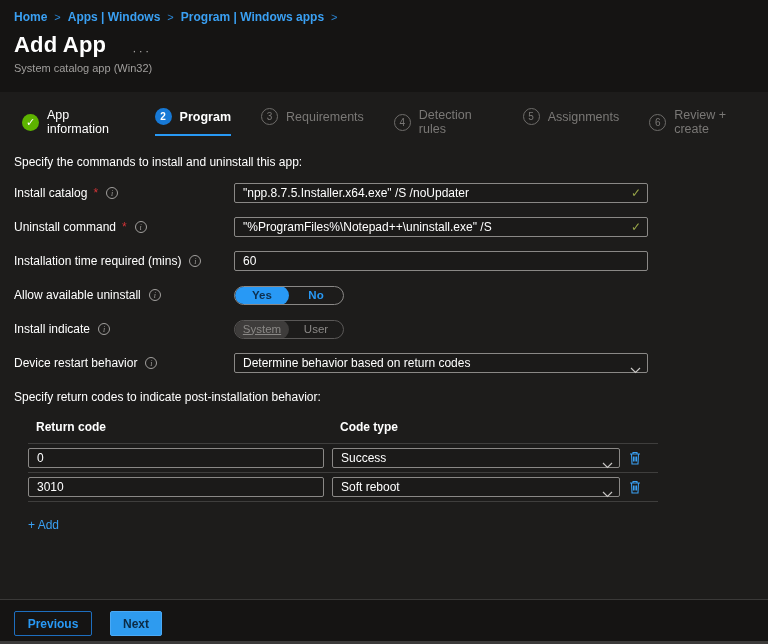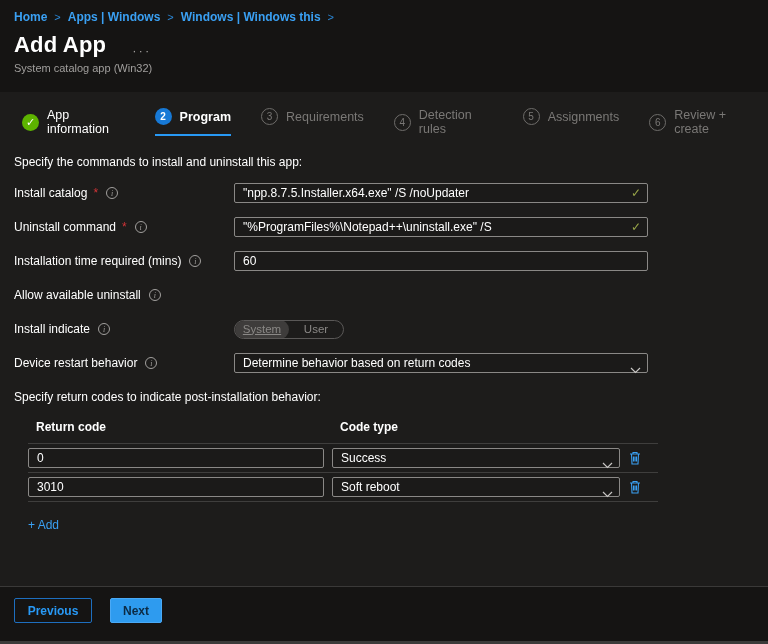--- a/index.html
+++ b/index.html
@@ -86,39 +86,39 @@
   .rc-headers .h-type { width:288px; margin-left:8px; padding-left:8px; }
   .rc-divider { border-top:1px solid #3f3e3d; margin-top:9px; }
   .rc-row { display:flex; align-items:center; padding:4px 0 4px 0; }
   .rc-row .cell-code { width:296px; position:relative; }
   .rc-row .cell-type { width:288px; position:relative; margin-left:8px; }
   .rc-row .cell-del { margin-left:9px; cursor:pointer; display:flex; align-items:center; }
 
   .add-link { color:#3aa0f3; font-size:12px; margin:16px 0 0 14px; display:inline-block; cursor:pointer; text-decoration:none; }
 
   
-  .footer { height:58px; background:#151413; border-top:1px solid #3a3938; padding:11px 14px 0 14px; display:flex; gap:18px; }
+  .footer { height:45px; background:#151413; border-top:1px solid #3a3938; padding:11px 14px 0 14px; display:flex; gap:18px; }
   .btn { height:25px; font-size:12px; font-weight:bold; border-radius:2px; cursor:pointer;
     display:inline-flex; align-items:center; justify-content:center; font-family:"Liberation Sans", sans-serif; }
   .btn-secondary { width:78px; background:transparent; border:1px solid #1e6fbf; color:#2899f5; }
   .btn-primary { width:52px; background:#2e9bef; border:1px solid #4aa9f5; color:#0c2b45; }
   .bottom-edge { position:absolute; left:0; bottom:0; width:768px; height:3px; background:#3c3b3a; }
 </style>
 </head>
 <body>
 
 <div class="page">
 
   <div class="header">
     <div class="breadcrumb">
       <a>Home</a>
       <span class="sep">&gt;</span>
       <a>Apps | Windows</a>
       <span class="sep">&gt;</span>
-      <a>Windows | Windows this</a>
+      <a>Program | Windows apps</a>
       <span class="sep">&gt;</span>
     </div>
     <div class="title-row">
       <span class="page-title">Add App</span>
       <span class="more-dots">···</span>
     </div>
     <div class="subtitle">System catalog app (Win32)</div>
   </div>
 
   <div class="content">
@@ -188,20 +188,26 @@
       <div class="control">
         <input class="text-input no-check" type="text" value="60" style="">
       </div>
     </div>
 
     
     <div class="form-row">
       <div class="form-label">
         <span>Allow available uninstall</span>
         <span class="info-icon">i</span>
+      </div>
+      <div class="control">
+        <div class="toggle">
+          <div class="opt sel">Yes</div>
+          <div class="opt unsel">No</div>
+        </div>
       </div>
     </div>
 
     
     <div class="form-row">
       <div class="form-label">
         <span>Install indicate</span>
         <span class="info-icon">i</span>
       </div>
       <div class="control">

